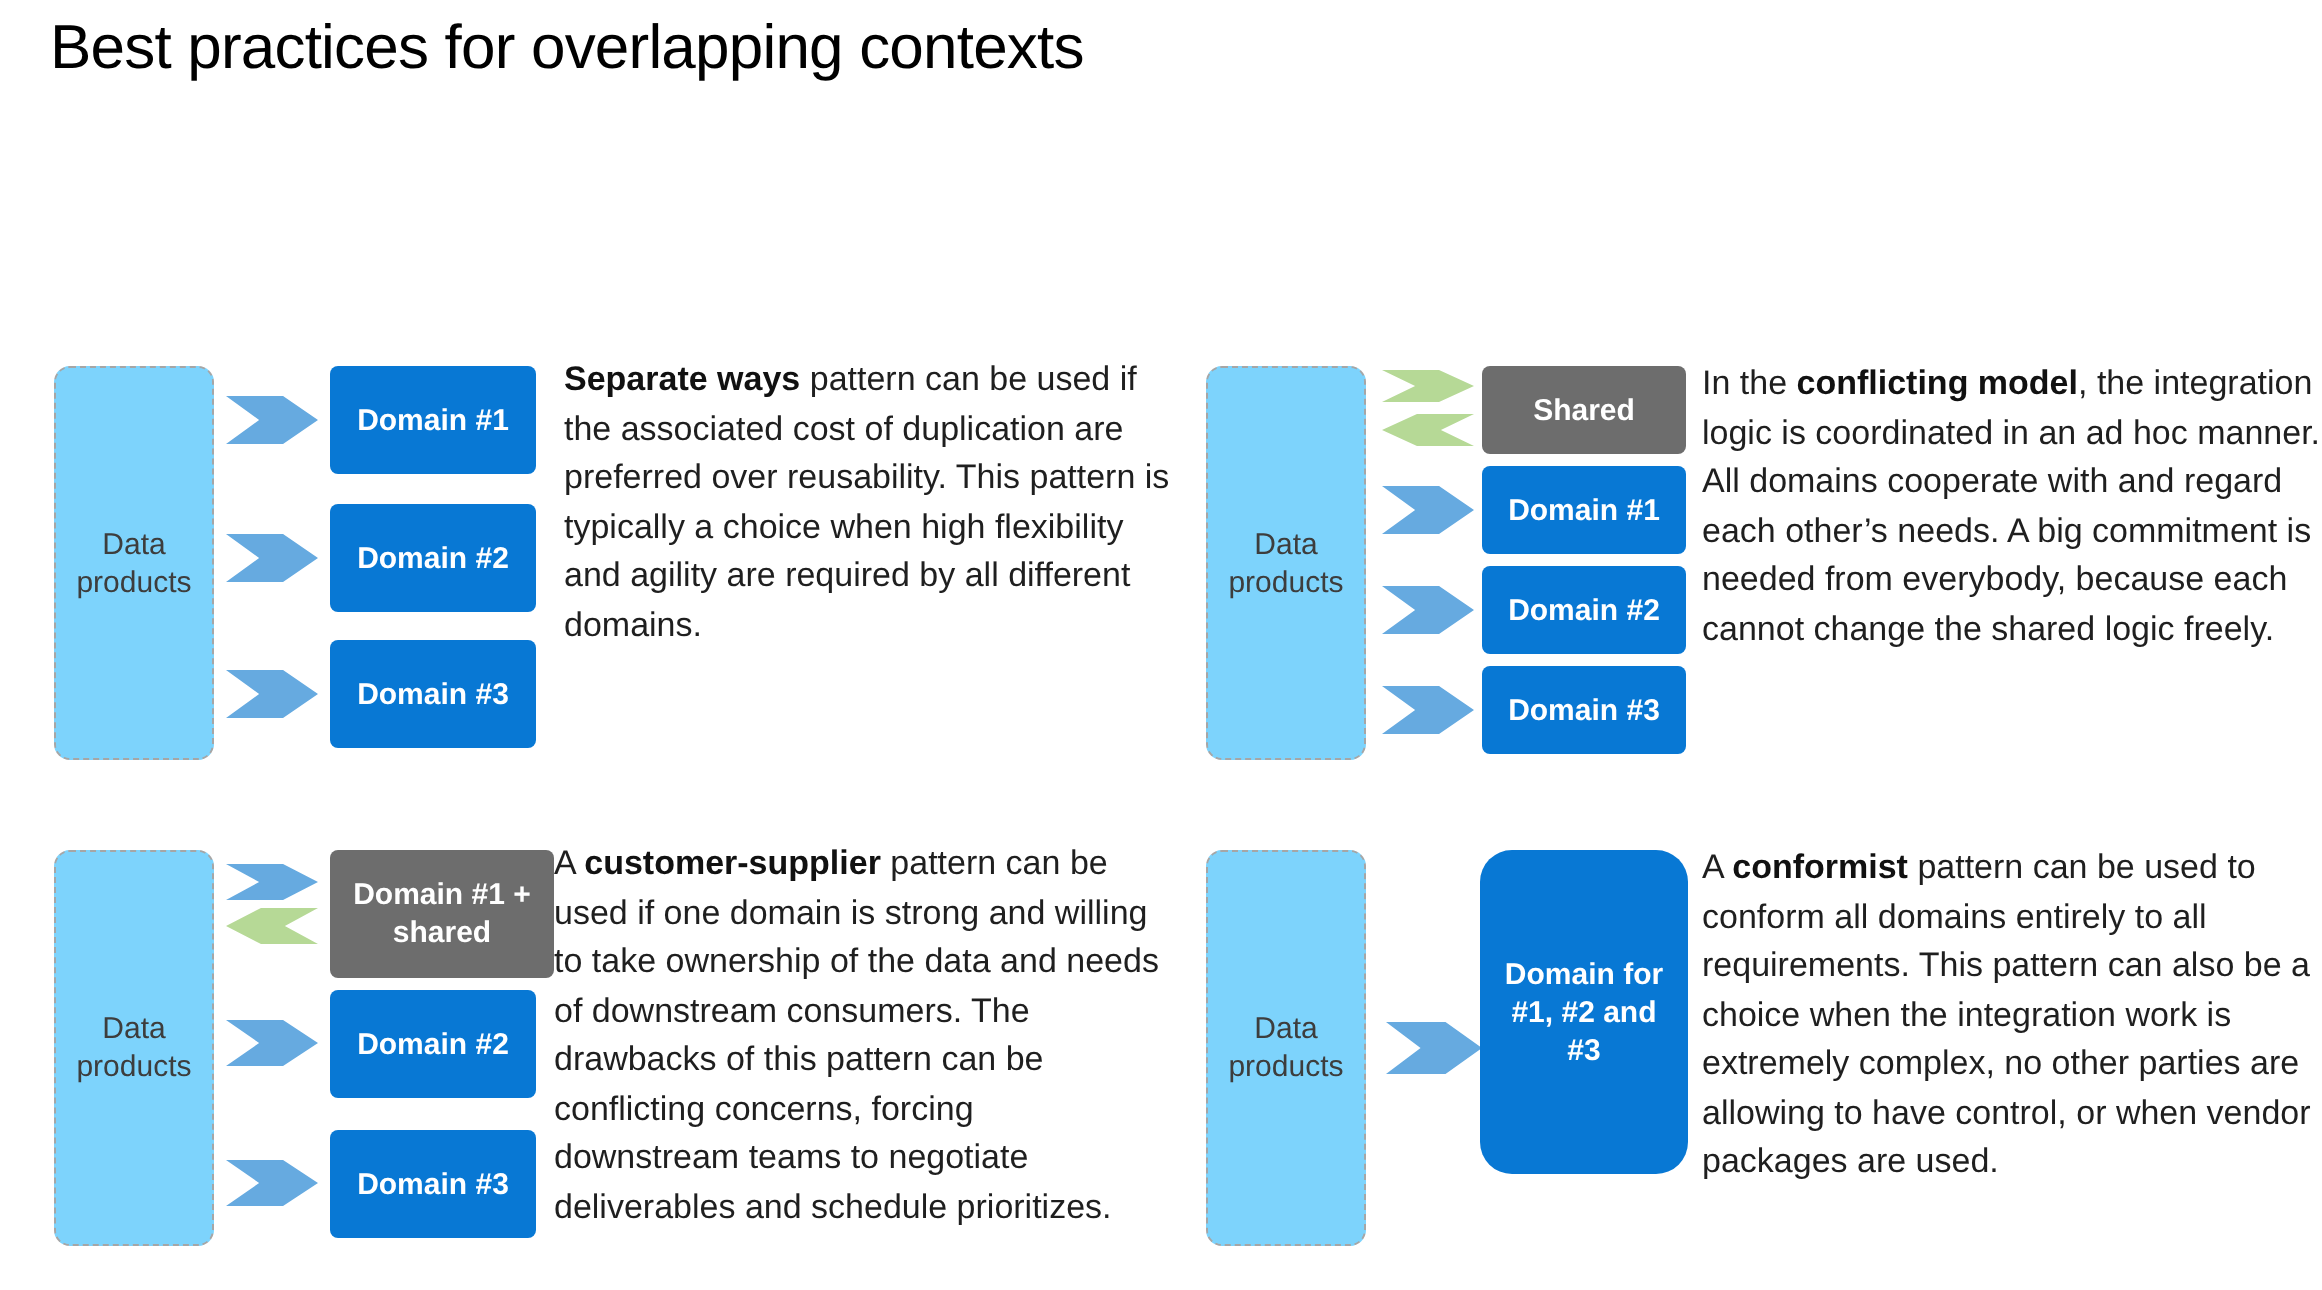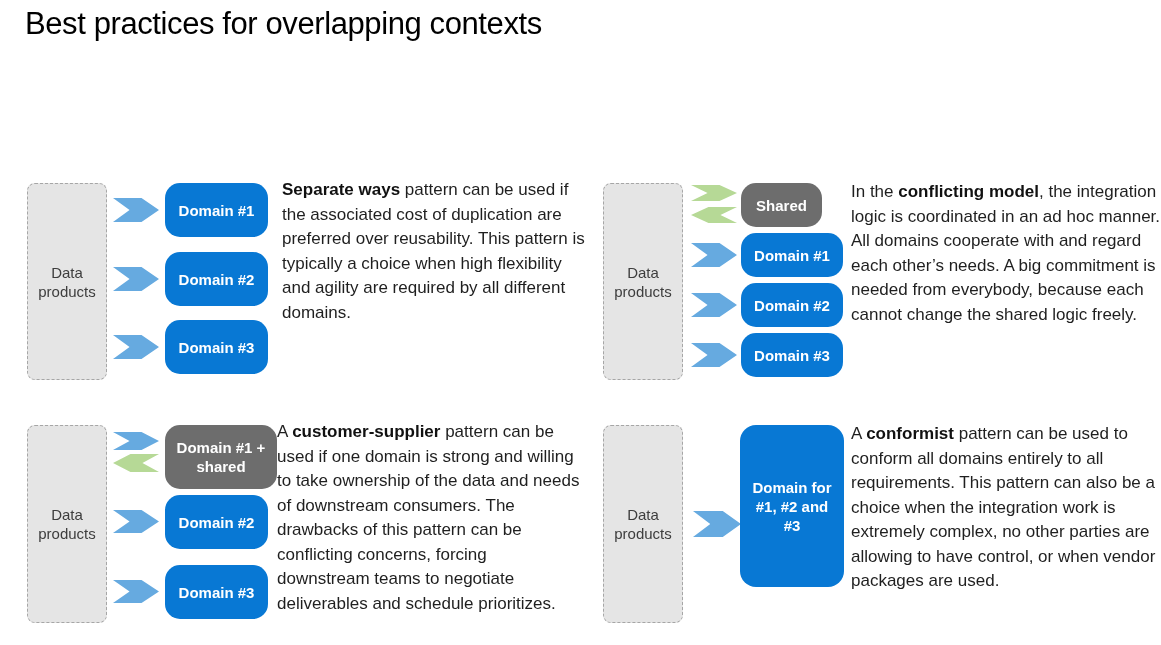--- a/index.html
+++ b/index.html
@@ -6,26 +6,26 @@
   .slide{position:relative;width:1161px;height:645px;background:#ffffff;overflow:hidden;
          font-family:"Liberation Sans", sans-serif;color:#1f1f1f;}
   .title{position:absolute;left:25px;top:6px;margin:0;font-size:31px;font-weight:400;
          color:#000;letter-spacing:-0.4px;}
   .subtitle{position:absolute;left:25px;top:84px;margin:0;font-size:20px;line-height:29px;color:#1c1c1c;}
   .quad{position:absolute;}
   #q-tl{left:22px;top:183px;width:556px;height:215px;}
   #q-tr{left:603px;top:183px;width:558px;height:215px;}
   #q-bl{left:22px;top:425px;width:556px;height:218px;}
   #q-br{left:603px;top:425px;width:558px;height:218px;}
-  .dp{position:absolute;background:#e5e5e5;border:1px dashed #a6a6a6;border-radius:8px;
+  .dp{position:absolute;background:#7dd3fc;border:1px dashed #a6a6a6;border-radius:8px;
       box-sizing:border-box;display:flex;align-items:center;justify-content:center;
       text-align:center;font-size:15px;line-height:19px;color:#3d3d3d;padding:0 8px;}
   .box{position:absolute;box-sizing:border-box;color:#ffffff;font-weight:700;font-size:15px;
        line-height:19px;display:flex;align-items:center;justify-content:center;text-align:center;
-       border-radius:15px;padding:0 6px;}
+       border-radius:4px;padding:0 6px;}
   .box.blue{background:#0878d4;}
   .box.gray{background:#6d6d6d;}
   .box.big{border-radius:16px;padding:0 10px;}
   .arrow{position:absolute;display:block;}
   .arrow.r{clip-path:polygon(0% 0%,62% 0%,100% 50%,62% 100%,0% 100%,36% 50%);}
   .arrow.l{clip-path:polygon(100% 0%,38% 0%,0% 50%,38% 100%,100% 100%,64% 50%);}
   .arrow.blue{background:#66aae0;}
   .arrow.green{background:#b6d996;}
   .desc{position:absolute;}
   .desc p{margin:0;font-size:17px;line-height:24.5px;color:#1f1f1f;}
@@ -56,21 +56,21 @@
 
   <section class="quad" id="q-tr">
     <div class="dp" style="left:0;top:0;width:80px;height:197px">
       <span>Data products</span>
     </div>
     <span class="arrow r green" style="left:88px;top:2px;width:46px;height:16px"></span>
     <span class="arrow l green" style="left:88px;top:24px;width:46px;height:16px"></span>
     <span class="arrow r blue" style="left:88px;top:60px;width:46px;height:24px"></span>
     <span class="arrow r blue" style="left:88px;top:110px;width:46px;height:24px"></span>
     <span class="arrow r blue" style="left:88px;top:160px;width:46px;height:24px"></span>
-    <div class="box gray" style="left:138px;top:0;width:81px;height:44px">Shared</div>
+    <div class="box gray" style="left:138px;top:0;width:102px;height:44px">Shared</div>
     <div class="box blue" style="left:138px;top:50px;width:102px;height:44px">Domain #1</div>
     <div class="box blue" style="left:138px;top:100px;width:102px;height:44px">Domain #2</div>
     <div class="box blue" style="left:138px;top:150px;width:102px;height:44px">Domain #3</div>
     <div class="desc" style="left:248px;top:-3px;width:310px">
       <p><span>In the </span><b>conflicting model</b><span>, the integration logic is coordinated in an ad hoc manner. All domains cooperate with and regard each other’s needs. A big commitment is needed from everybody, because each cannot change the shared logic freely.</span></p>
     </div>
   </section>
 
   <section class="quad" id="q-bl">
     <div class="dp" style="left:5px;top:0;width:80px;height:198px">

